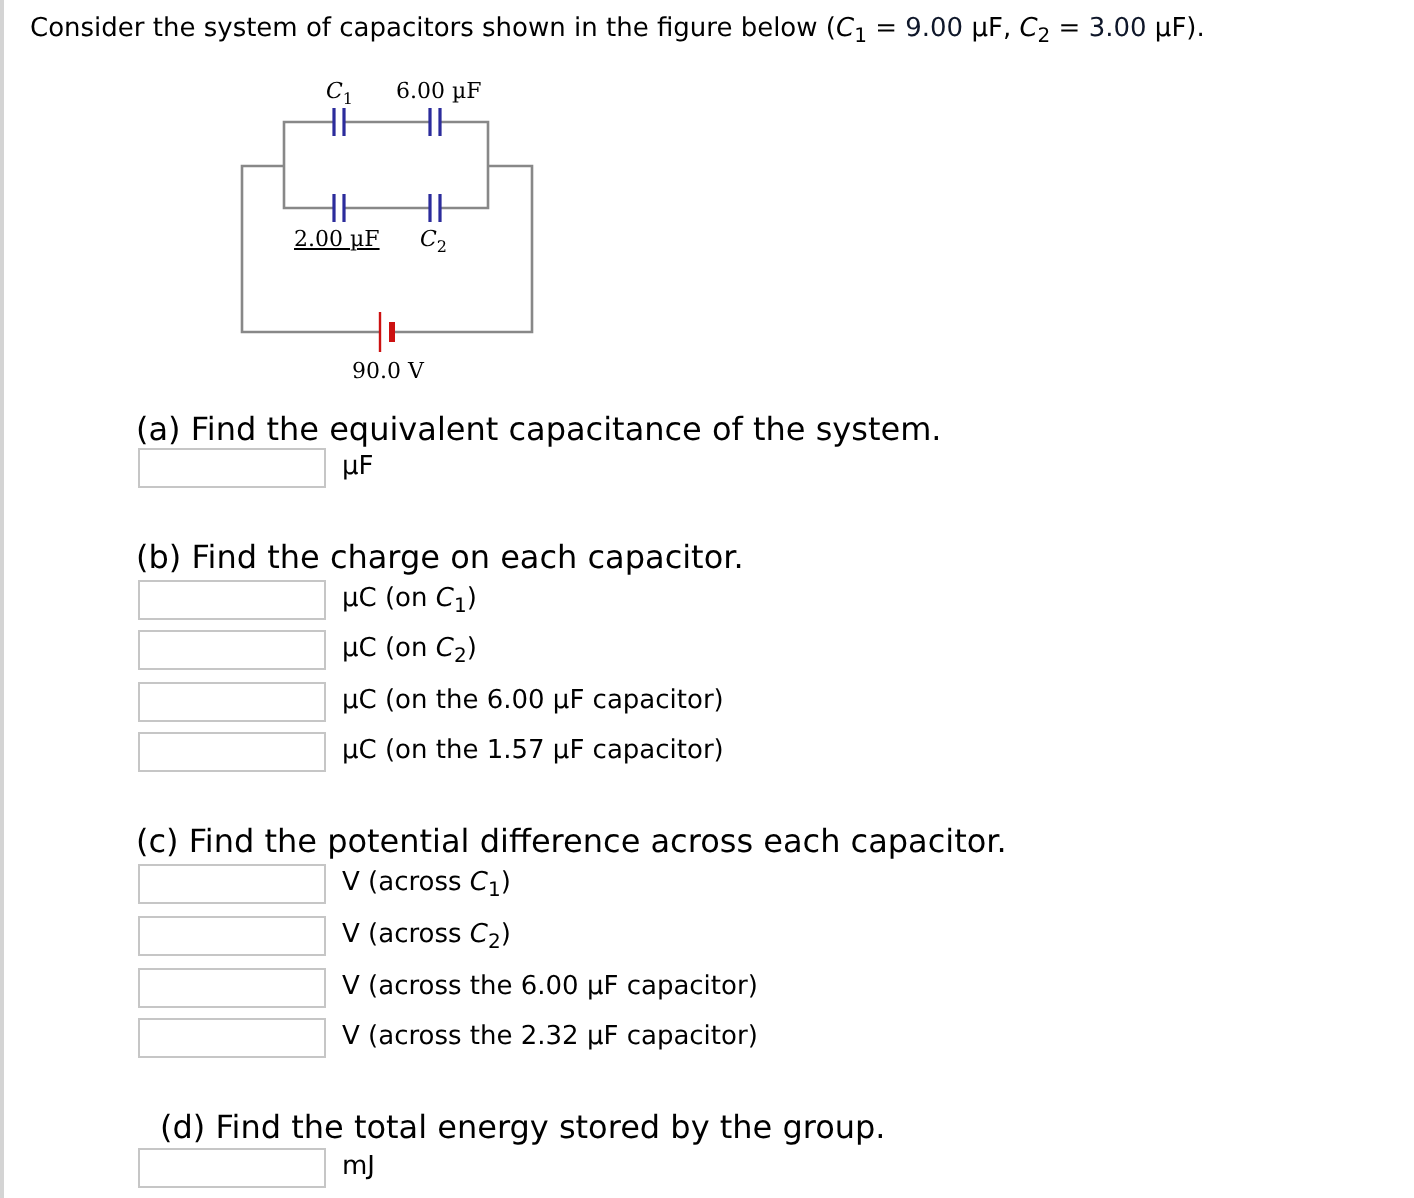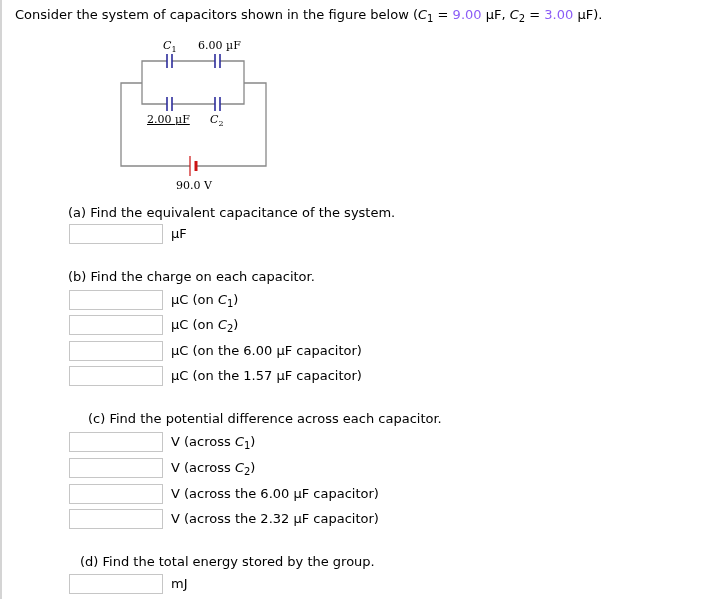--- a/index.html
+++ b/index.html
@@ -4,26 +4,26 @@
 <style>
   html, body { margin: 0; padding: 0; }
   body {
     width: 707px; height: 599px; position: relative; overflow: hidden;
     background: #ffffff;
     font-family: "DejaVu Sans", "Liberation Sans", sans-serif;
     font-size: 13px; color: #000;
   }
   .left-border { position: absolute; left: 0; top: 0; width: 2px; height: 599px; background: #d4d4d4; }
   .intro { position: absolute; left: 15px; top: 7px; white-space: nowrap; font-size: 13px; }
-  .red { color: #8b5cf6; }
+  .red { color: #0f172a; }
   .sub { font-size: 10px; vertical-align: -3px; }
   .ital { font-style: italic; }
   .figure { position: absolute; left: 0; top: 0; width: 300px; height: 200px; padding-left: 48px; }
   .fig-label { font-family: "DejaVu Serif", "Liberation Serif", serif; font-size: 11px; position: absolute; white-space: nowrap; }
-  .q { position: absolute; left: 68px; white-space: nowrap; font-size: 13px; }
+  .q { position: absolute; left: 68px; white-space: nowrap; font-size: 16px; }
   .row { position: absolute; left: 69px; height: 22px; }
   .answer {
     position: absolute; left: 0; top: 0; width: 92px; height: 18px;
     border: 1px solid #c6c6c6; box-sizing: content-box; padding: 0; margin: 0;
     background: #fff; outline: none;
   }
   .unit { position: absolute; left: 102px; top: 2px; white-space: nowrap; font-size: 13px; }
 </style>
 </head>
 <body>
@@ -88,21 +88,21 @@
 </div>
 <div class="row" style="top:341px;">
   <input class="answer" type="text" value="" style="">
   <span class="unit">µC (on the 6.00 µF capacitor)</span>
 </div>
 <div class="row" style="top:366px;">
   <input class="answer" type="text" value="" style="">
   <span class="unit">µC (on the 1.57 µF capacitor)</span>
 </div>
 
-<div class="q" style="top:411px;margin-left:20px;">(c) Find the potential difference across each capacitor.</div>
+<div class="q" style="top:411px;">(c) Find the potential difference across each capacitor.</div>
 <div class="row" style="top:432px;">
   <input class="answer" type="text" value="" style="">
   <span class="unit"><span>V (across </span><span class="ital">C</span><span class="sub">1</span><span>)</span></span>
 </div>
 <div class="row" style="top:458px;">
   <input class="answer" type="text" value="" style="">
   <span class="unit"><span>V (across </span><span class="ital">C</span><span class="sub">2</span><span>)</span></span>
 </div>
 <div class="row" style="top:484px;">
   <input class="answer" type="text" value="" style="">

